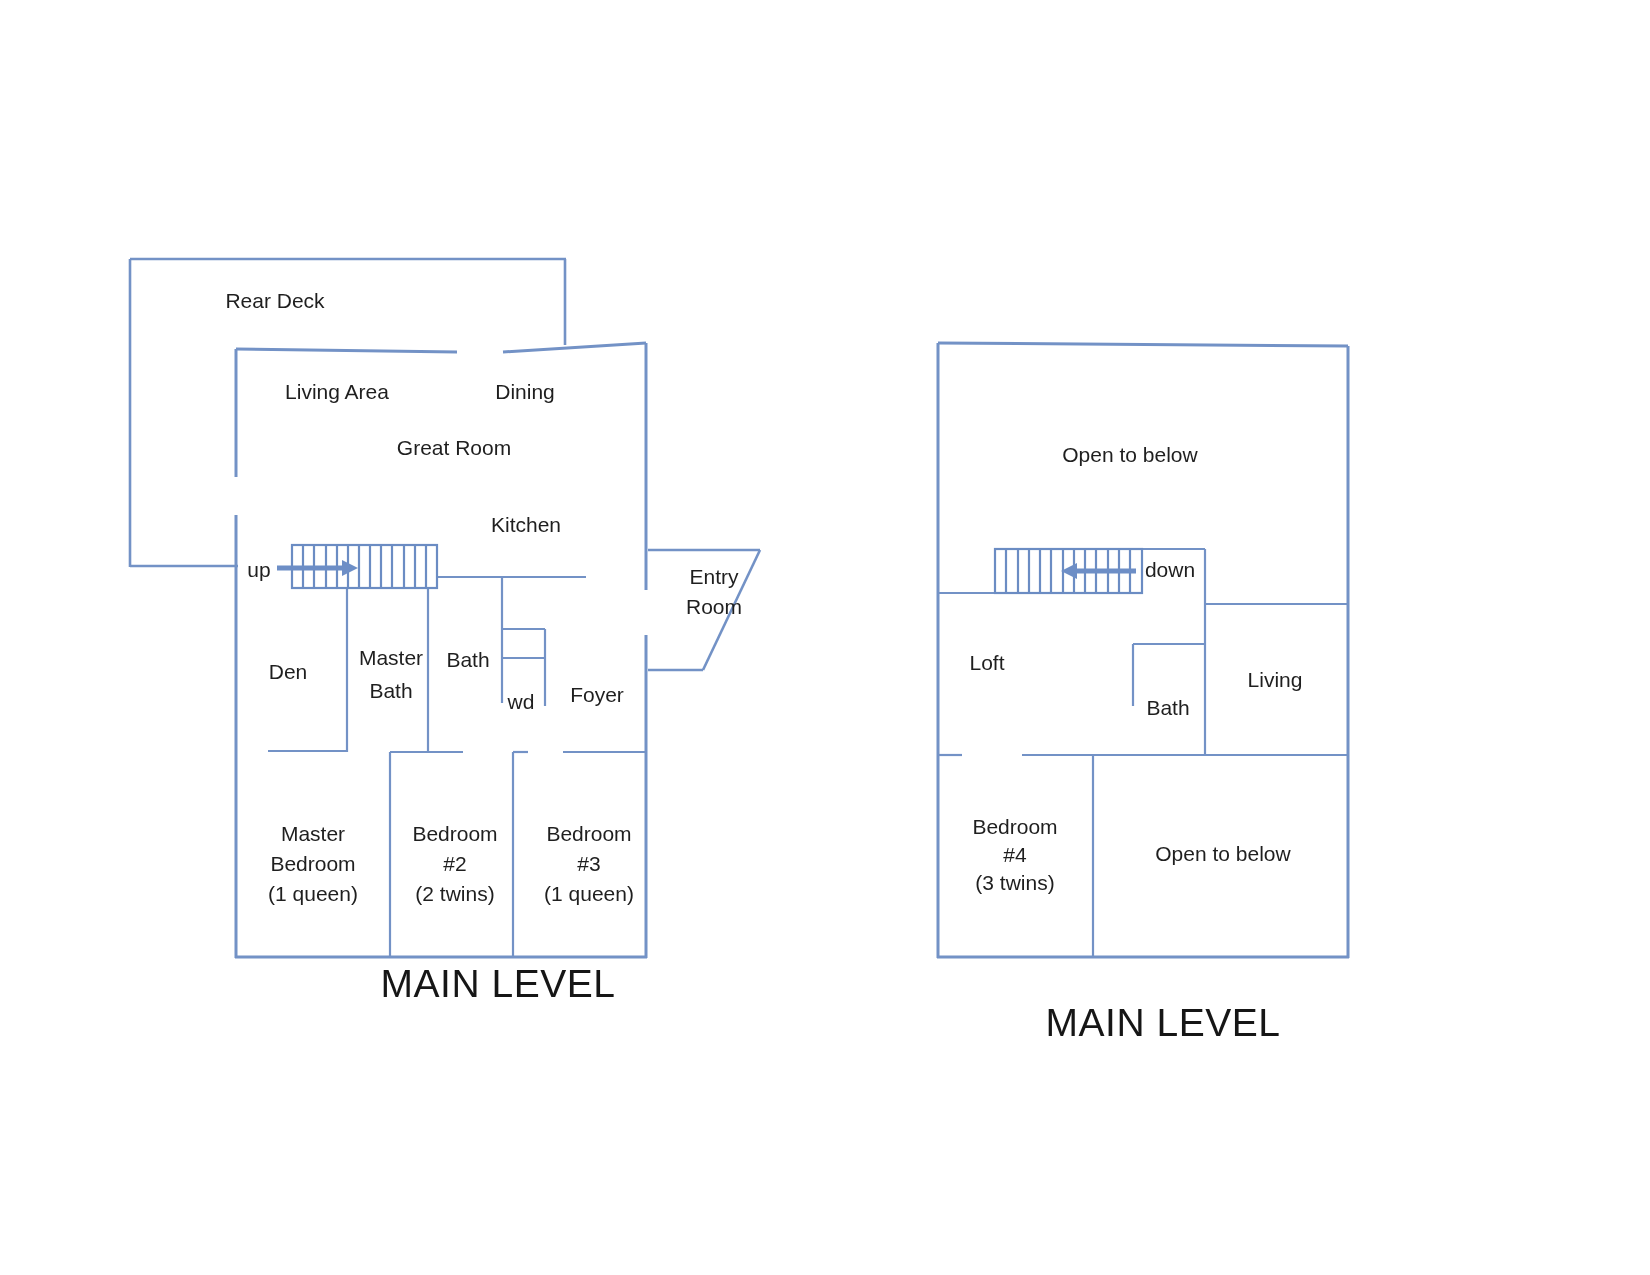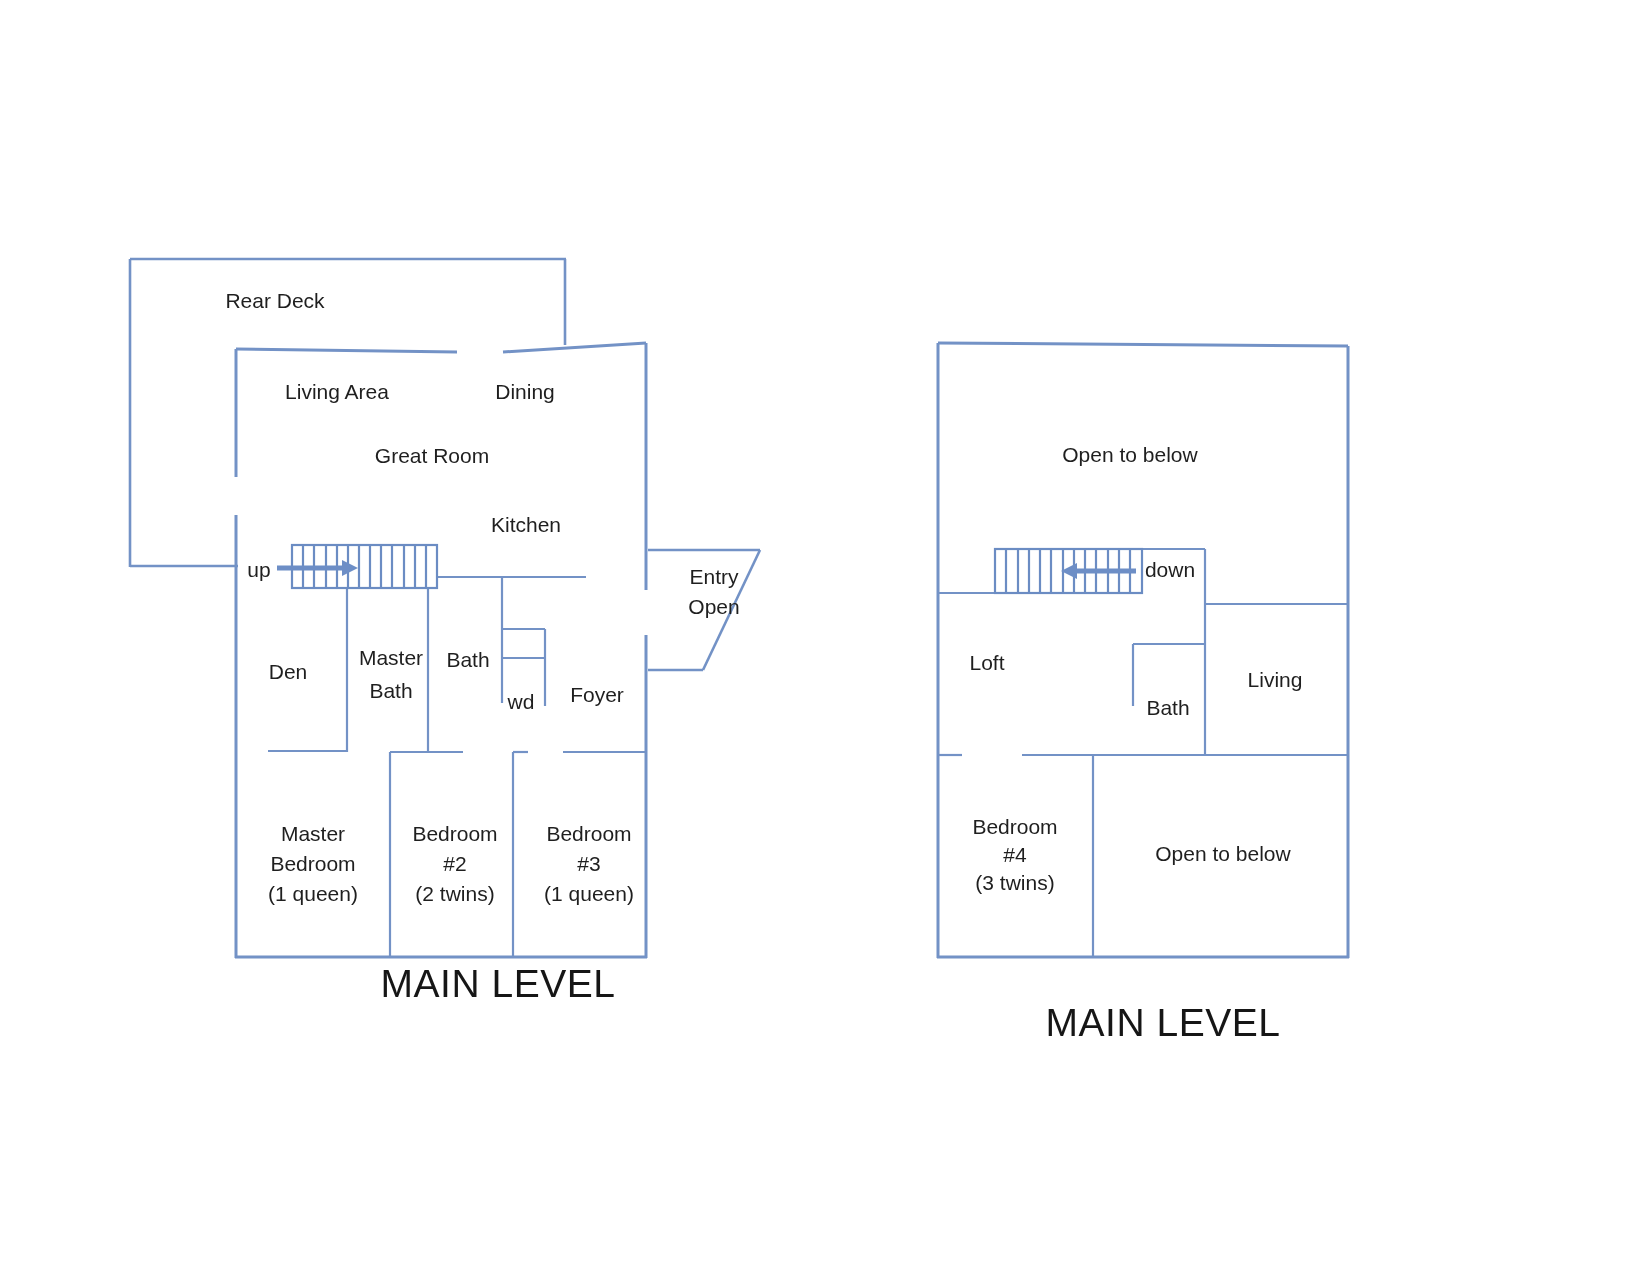--- a/index.html
+++ b/index.html
@@ -101,37 +101,37 @@
     </g>
     <g stroke="#6d8ec6">
       <line x1="1136" y1="571" x2="1076" y2="571" stroke-width="5"></line>
       <polygon points="1061,571 1077,563 1077,579" fill="#6d8ec6" stroke="none"></polygon>
     </g>
   </svg>
 
   <div class="lbl" style="left:275px; top:301px;">Rear Deck</div>
   <div class="lbl" style="left:337px; top:392px;">Living Area</div>
   <div class="lbl" style="left:525px; top:392px;">Dining</div>
-  <div class="lbl" style="left:432px; top:448px;margin-top:8px;">Great Room</div>
+  <div class="lbl" style="left:454px; top:448px;">Great Room</div>
   <div class="lbl" style="left:526px; top:525px;">Kitchen</div>
   <div class="lbl" style="left:259px; top:570px;">up</div>
   <div class="lbl" style="left:288px; top:672px;">Den</div>
 
   <div class="lbl bath2" style="left:391px; top:674px;">
     <div>Master</div>
     <div>Bath</div>
   </div>
 
   <div class="lbl" style="left:468px; top:660px;">Bath</div>
   <div class="lbl" style="left:521px; top:682px;margin-top:20px;">wd</div>
   <div class="lbl" style="left:597px; top:647px;margin-top:48px;">Foyer</div>
 
   <div class="lbl tight" style="left:690px; top:592px;margin-left:24px;">
     <div>Entry</div>
-    <div>Open</div>
+    <div>Room</div>
   </div>
 
   <div class="lbl tight" style="left:313px; top:864px;">
     <div>Master</div>
     <div>Bedroom</div>
     <div>(1 queen)</div>
   </div>
 
   <div class="lbl tight" style="left:455px; top:864px;">
     <div>Bedroom</div>

